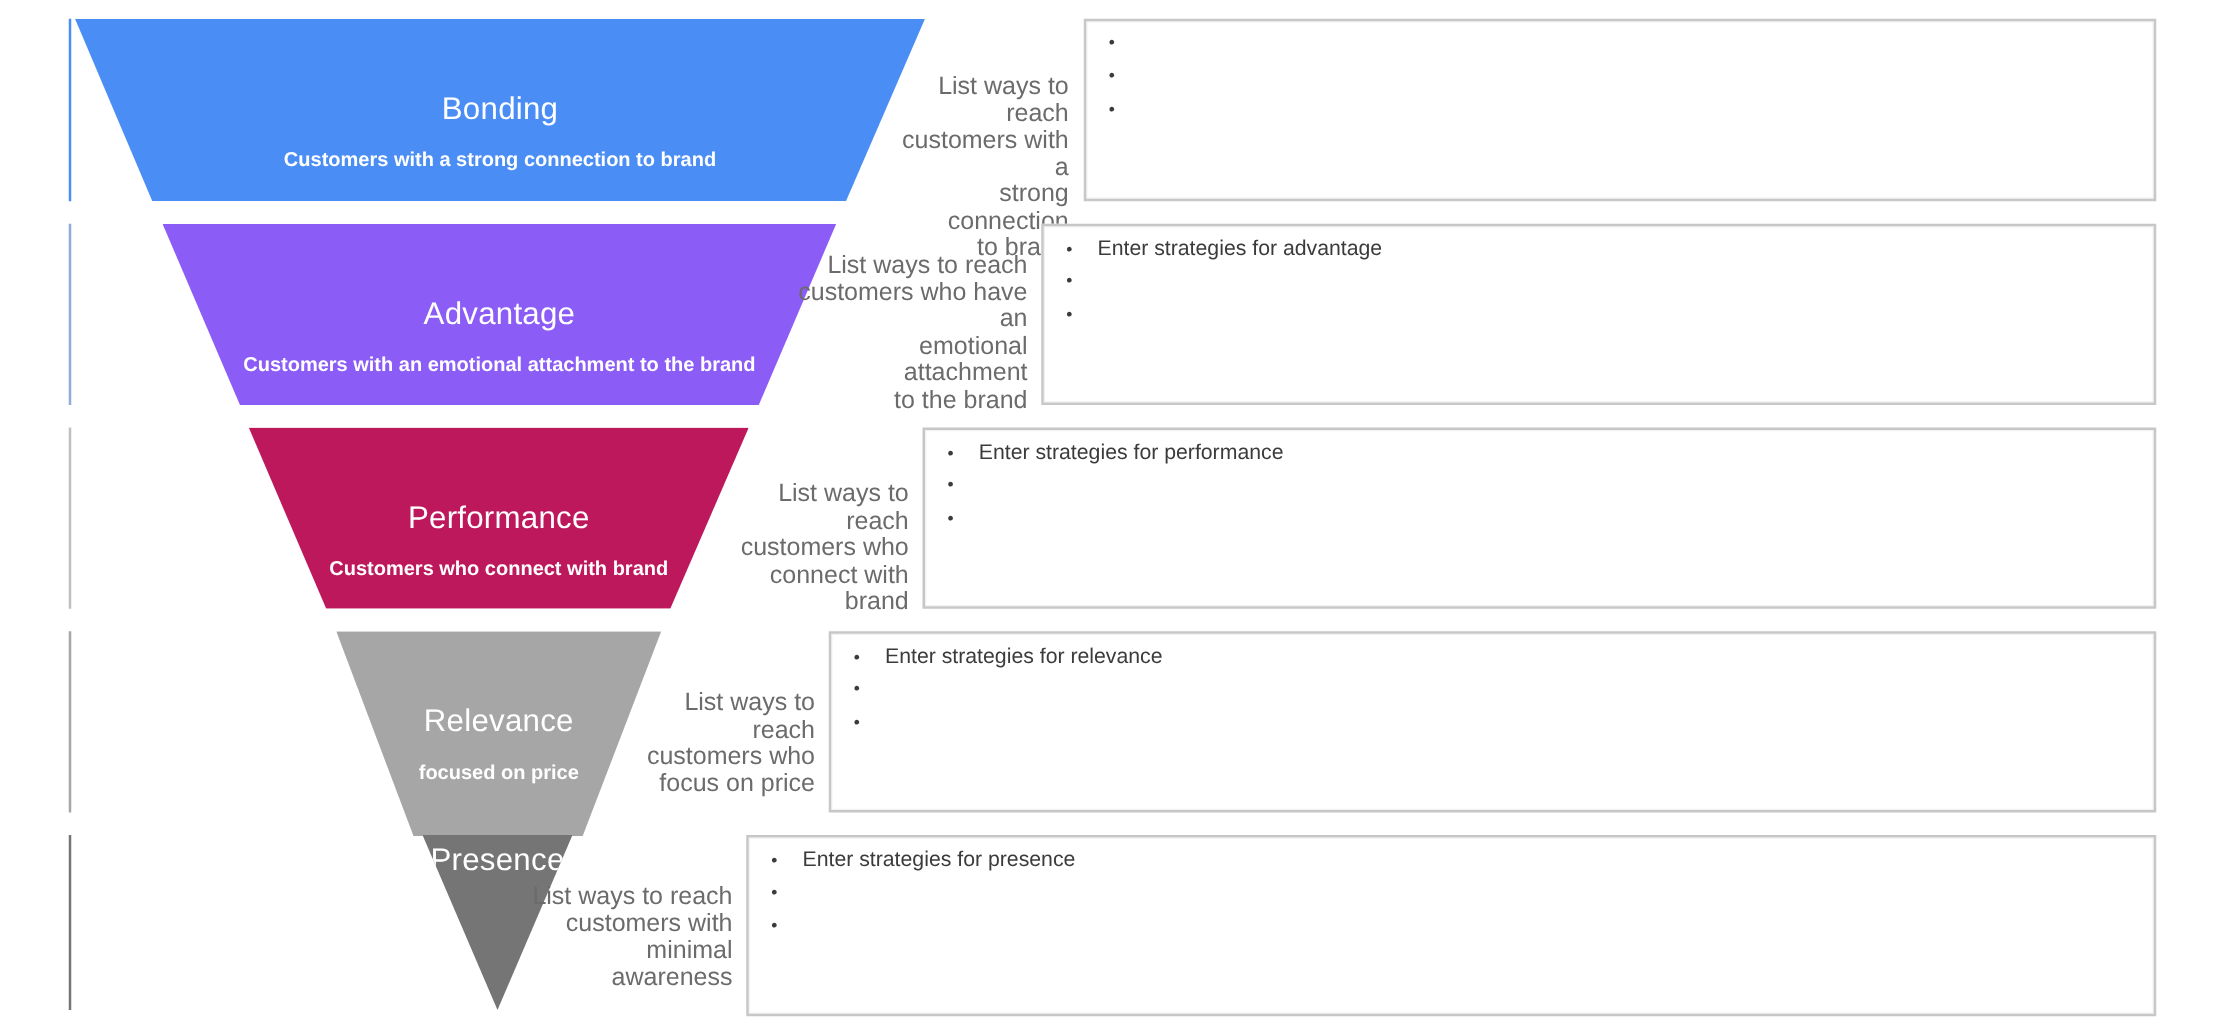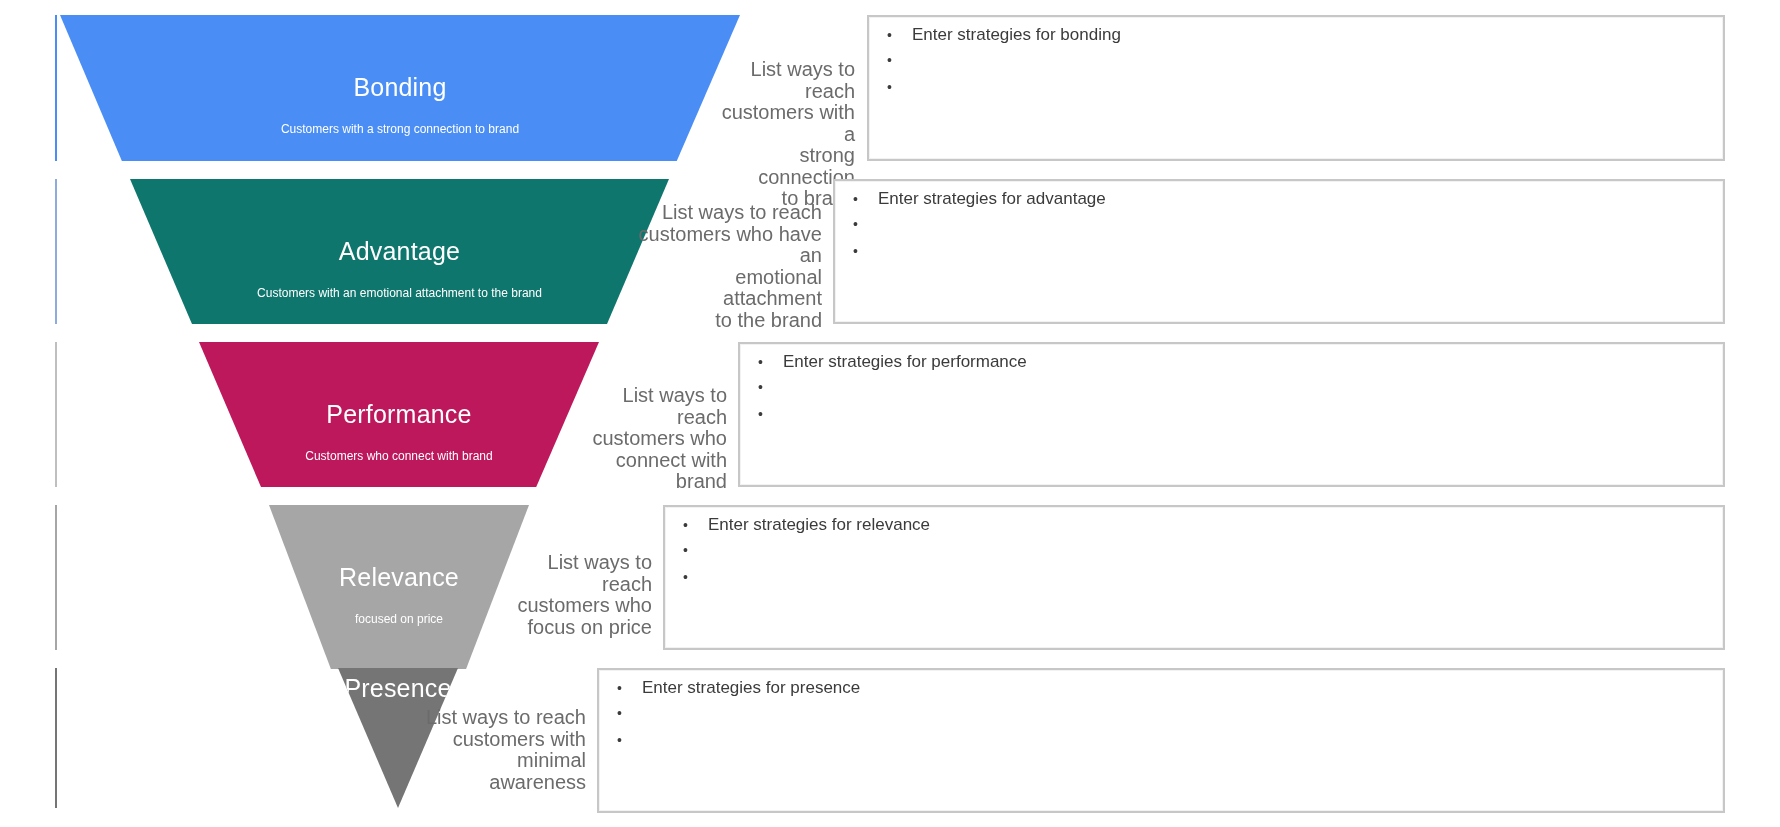--- a/index.html
+++ b/index.html
@@ -18,21 +18,21 @@
     color: #ffffff;
     text-align: center;
   }
   .shape .level-title {
     position: absolute; left: 0; right: 0;
     font-weight: normal; font-size: 25px; line-height: 34px;
     letter-spacing: 0.2px;
   }
   .shape .level-subtitle {
     position: absolute; left: 0; right: 0;
-    font-size: 12px; line-height: 20px;
+    font-size: 16px; line-height: 20px; font-weight: bold;
   }
   .shape-1 { left: 60px;  top: 15px;  width: 680px; height: 146px;
     clip-path: polygon(0% 0%, 100% 0%, 90.7% 100%, 9.1% 100%); }
   .shape-2 { left: 130px; top: 179px; width: 539px; height: 145px;
     clip-path: polygon(0% 0%, 100% 0%, 88.5% 100%, 11.5% 100%); }
   .shape-3 { left: 199px; top: 342px; width: 400px; height: 145px;
     clip-path: polygon(0% 0%, 100% 0%, 84.3% 100%, 15.5% 100%); }
   .shape-4 { left: 269px; top: 505px; width: 260px; height: 164px;
     clip-path: polygon(0% 0%, 100% 0%, 75.8% 100%, 23.8% 100%); }
   .shape-5 { left: 338px; top: 668px; width: 120px; height: 140px;
@@ -99,35 +99,34 @@
     <div class="level-subtitle">Customers with a strong connection to brand</div>
   </div>
   <div class="side-note note-1">List ways to reach
 customers with a
 strong connection
 to brand</div>
   <div class="strategy-box box-1">
     <ul class="strategy-list">
       <li>
         <span class="dot">•</span>
-        <span class="txt">Enter strategies for bonding</span>
       </li>
       <li>
         <span class="dot">•</span>
           <span class="txt"></span>
       </li>
       <li>
         <span class="dot">•</span>
           <span class="txt"></span>
       </li>
     </ul>
   </div>
 
   <div class="accent-line accent-2" style="background-color: rgb(143, 170, 220);"></div>
-  <div class="shape shape-2" style="background-color: #0f766e;">
+  <div class="shape shape-2" style="background-color: #8b5cf6;">
     <div class="level-title">Advantage</div>
     <div class="level-subtitle">Customers with an emotional attachment to the brand</div>
   </div>
   <div class="side-note note-2">List ways to reach
 customers who have an
 emotional attachment
 to the brand</div>
   <div class="strategy-box box-2">
     <ul class="strategy-list">
       <li>

